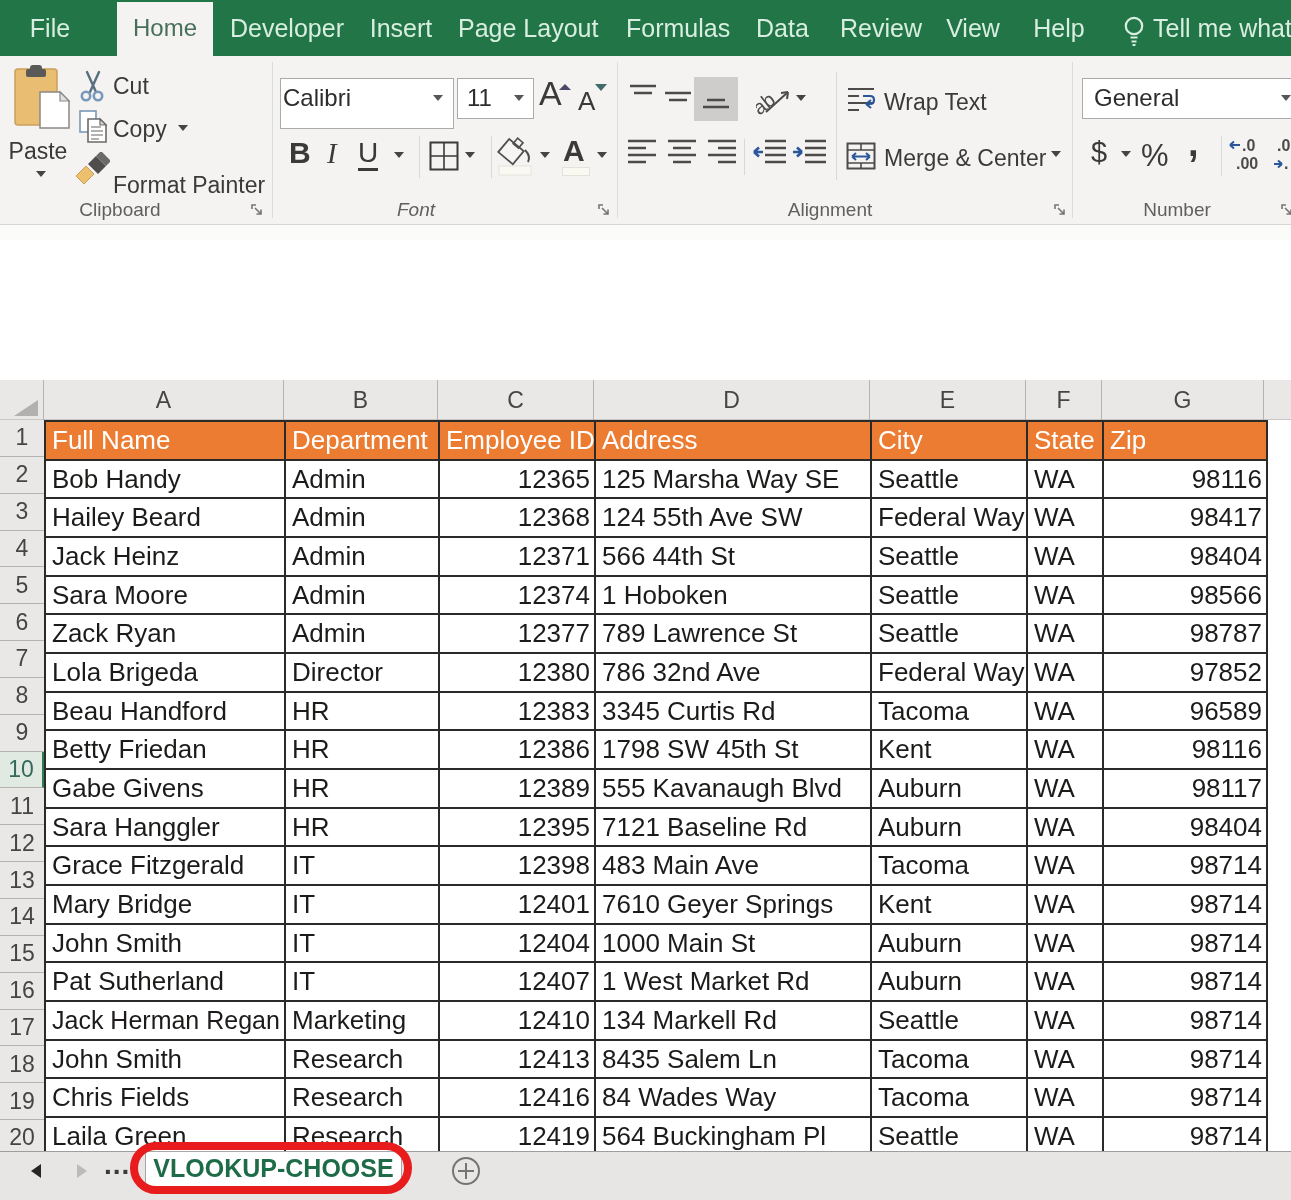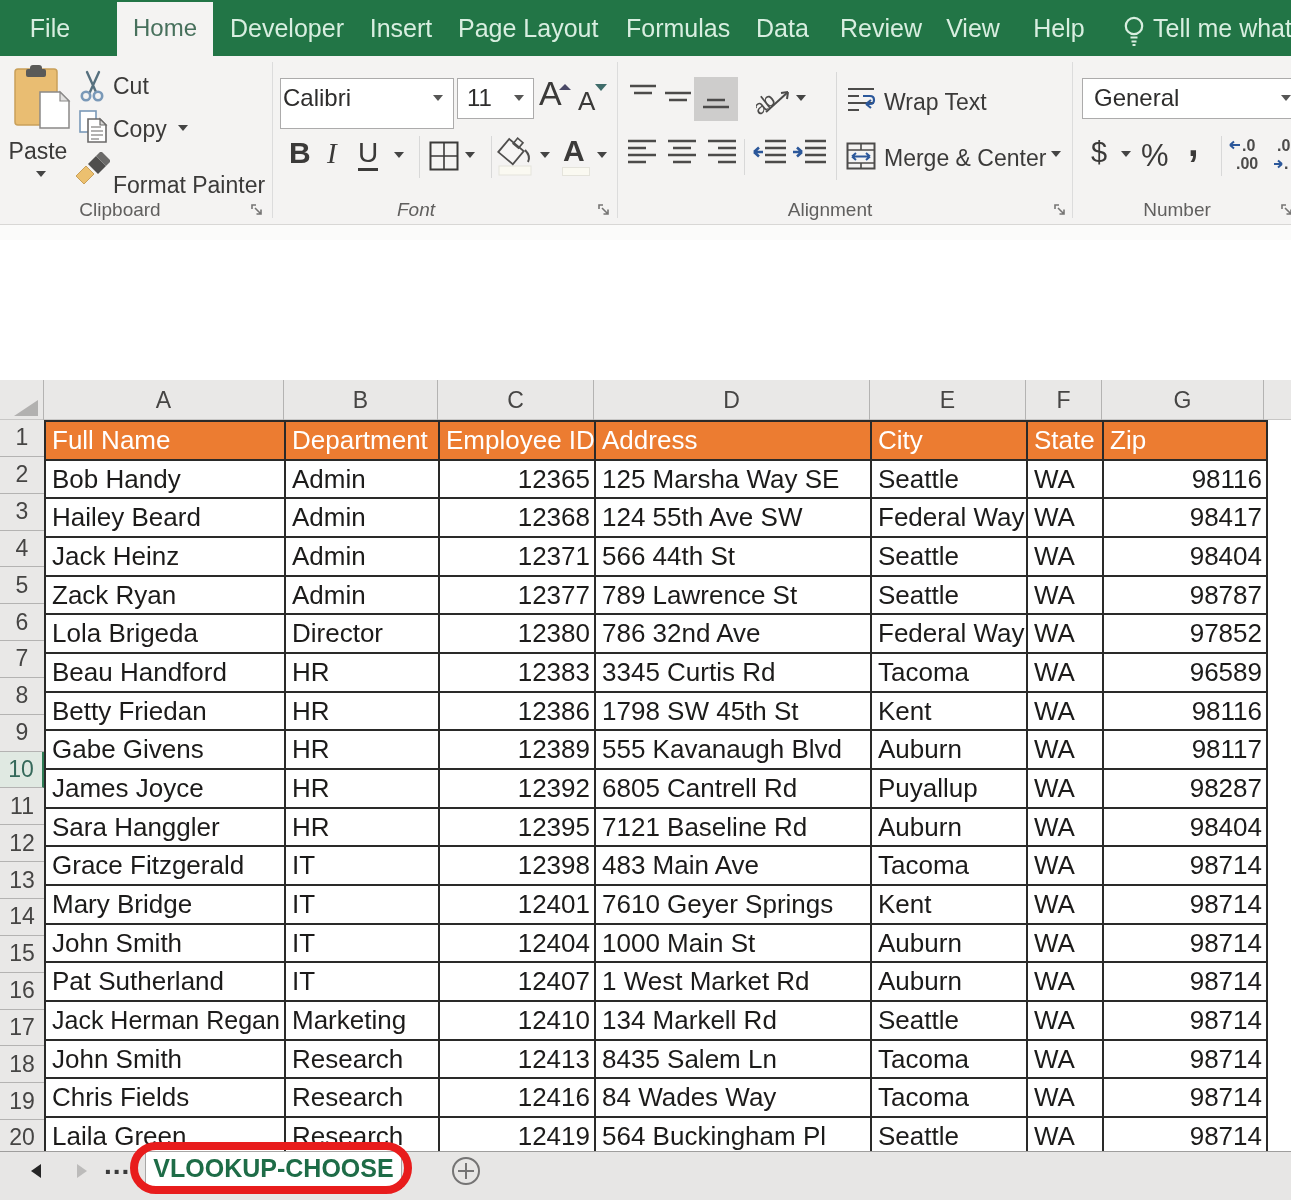--- a/index.html
+++ b/index.html
@@ -296,20 +296,29 @@
       <tr>
             <td>Jack Heinz</td>
             <td>Admin</td>
             <td class="num">12371</td>
             <td>566 44th St</td>
             <td>Seattle</td>
             <td>WA</td>
             <td class="num">98404</td>
           </tr>
       <tr>
+            <td>Sara Moore</td>
+            <td>Admin</td>
+            <td class="num">12374</td>
+            <td>1 Hoboken</td>
+            <td>Seattle</td>
+            <td>WA</td>
+            <td class="num">98566</td>
+          </tr>
+      <tr>
             <td>Zack Ryan</td>
             <td>Admin</td>
             <td class="num">12377</td>
             <td>789 Lawrence St</td>
             <td>Seattle</td>
             <td>WA</td>
             <td class="num">98787</td>
           </tr>
       <tr>
             <td>Lola Brigeda</td>
@@ -339,29 +348,20 @@
             <td class="num">98116</td>
           </tr>
       <tr>
             <td>Gabe Givens</td>
             <td>HR</td>
             <td class="num">12389</td>
             <td>555 Kavanaugh Blvd</td>
             <td>Auburn</td>
             <td>WA</td>
             <td class="num">98117</td>
-          </tr>
-      <tr>
-            <td>James Joyce</td>
-            <td>HR</td>
-            <td class="num">12392</td>
-            <td>6805 Cantrell Rd</td>
-            <td>Puyallup</td>
-            <td>WA</td>
-            <td class="num">98287</td>
           </tr>
       <tr>
             <td>Sara Hanggler</td>
             <td>HR</td>
             <td class="num">12395</td>
             <td>7121 Baseline Rd</td>
             <td>Auburn</td>
             <td>WA</td>
             <td class="num">98404</td>
           </tr>

